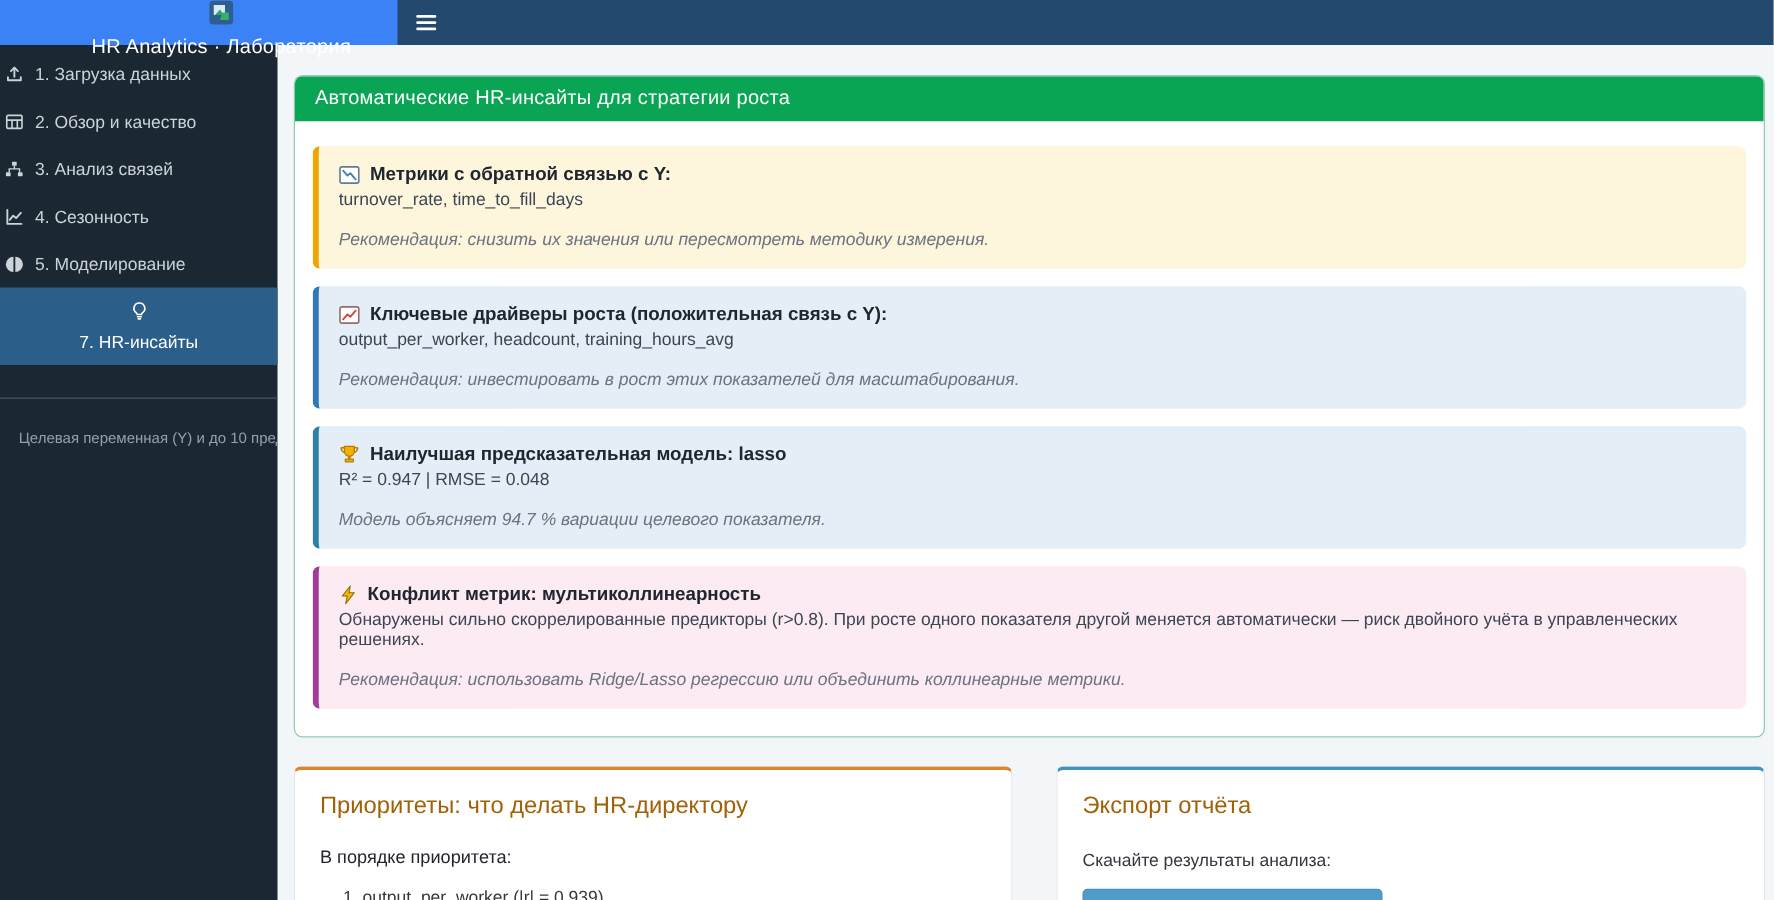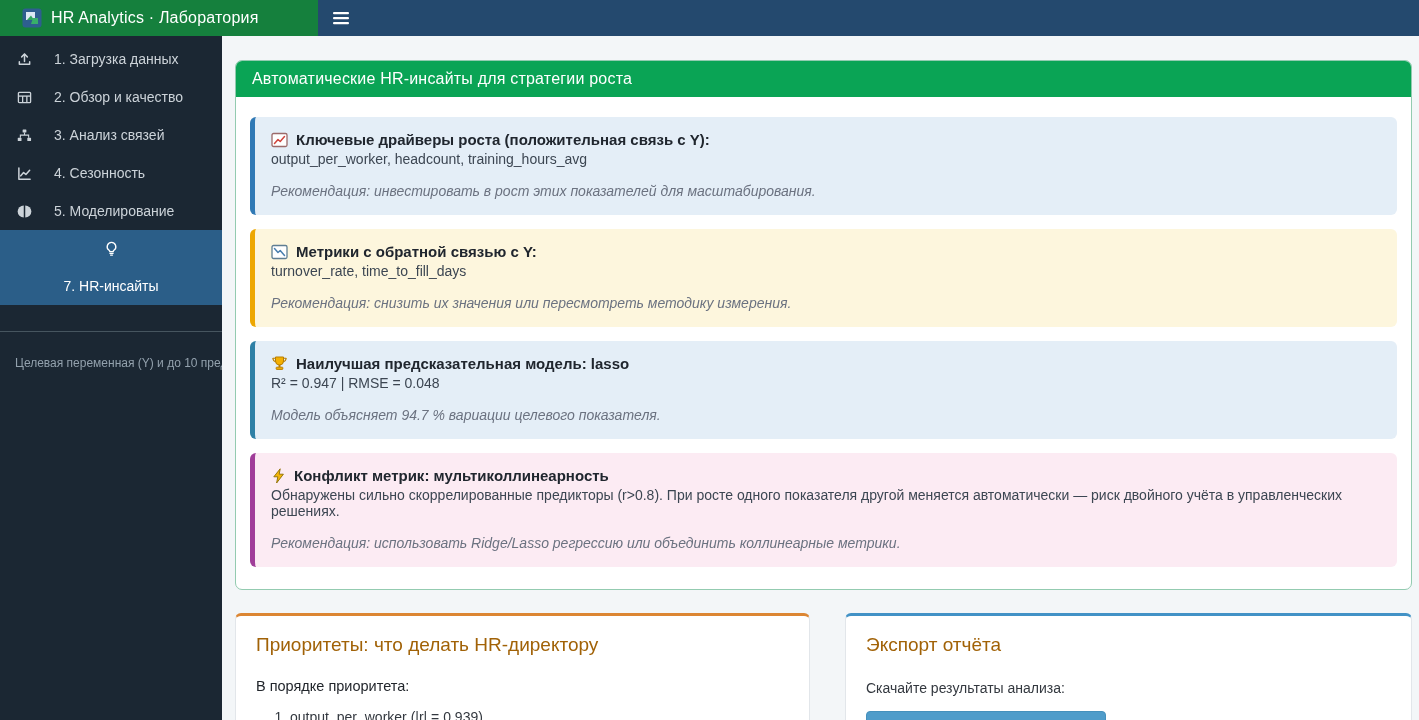--- a/index.html
+++ b/index.html
@@ -10,37 +10,37 @@
     position: relative;
     color: #2b2f36;
   }
 
   
   .navbar {
     position: absolute; top: 0; left: 0; right: 0; height: 36px;
     background: #24496e; display: flex; align-items: stretch; z-index: 30;
   }
   .navbar .brand {
-    width: 318px; background: #15803d; display: flex; align-items: center;
-    gap: 9px; padding-left: 22px; color: #fff;
+    width: 318px; background: #3b82f6; display: flex; align-items: center;
+    gap: 9px; padding-left: 36px; color: #fff; flex-direction: column;
   }
   .brand-title { font-size: 16px; font-weight: 500; letter-spacing: .2px; }
   .hamburger {
     background: transparent; border: 0; cursor: pointer;
     display: flex; align-items: center; padding: 0 14px;
   }
 
   
   .sidebar {
     position: absolute; top: 36px; left: 0; bottom: 0; width: 222px;
     background: #1b2733; z-index: 20; padding-top: 4px;
   }
   .nav-item {
-    display: flex; align-items: center; gap: 22px;
-    padding: 11px 17px; font-size: 14px; color: #ccd3d9; cursor: pointer;
+    display: flex; align-items: center; gap: 9px;
+    padding: 11px 4px; font-size: 14px; color: #ccd3d9; cursor: pointer;
     white-space: nowrap;
   }
   .nav-item .ico { display: inline-flex; width: 15px; justify-content: center; flex: none; }
   .nav-item.active { background: #2b5e88; color: #ffffff; flex-direction: column; }
   .sidebar-divider { border: 0; border-top: 1px solid #46555f; margin: 26px 0 0 0; }
   .sidebar-caption {
     margin-top: 24px; padding-left: 15px; font-size: 12px; color: #93a1ad;
     white-space: nowrap; overflow: hidden;
   }
 
@@ -194,46 +194,46 @@
   <hr class="sidebar-divider">
   <div class="sidebar-caption">Целевая переменная (Y) и до 10 предикто</div>
 </aside>
 
 <main class="main">
 
   <section class="insights-card">
     <header class="insights-header">Автоматические HR-инсайты для стратегии роста</header>
     <div class="insights-body">
 
+      <div class="insight warning">
+        <div class="insight-title">
+          <span class="i-icon">
+            <svg width="17" height="16" viewBox="0 0 17 16">
+              <rect x="1" y="1.5" width="15" height="13" rx="1.5" fill="#ffffff" stroke="#5f7e93" stroke-width="1.3"></rect>
+              <path d="M3.5 4.5 L7 8.5 L9.2 6.5 L13.5 11.5" fill="none" stroke="#4a7fae" stroke-width="1.5" stroke-linecap="round" stroke-linejoin="round"></path>
+            </svg>
+          </span>
+          <b>Метрики с обратной связью с Y:</b>
+        </div>
+        <div class="insight-body">turnover_rate, time_to_fill_days</div>
+        <div class="insight-reco">Рекомендация: снизить их значения или пересмотреть методику измерения.</div>
+      </div>
+
       <div class="insight info">
         <div class="insight-title">
           <span class="i-icon">
             <svg width="17" height="16" viewBox="0 0 17 16">
               <rect x="1" y="1.5" width="15" height="13" rx="1.5" fill="#ffffff" stroke="#9b6a6a" stroke-width="1.3"></rect>
               <path d="M3.5 11.5 L7 7.5 L9.2 9.5 L13.5 4.5" fill="none" stroke="#d0453e" stroke-width="1.5" stroke-linecap="round" stroke-linejoin="round"></path>
             </svg>
           </span>
           <b>Ключевые драйверы роста (положительная связь с Y):</b>
         </div>
         <div class="insight-body">output_per_worker, headcount, training_hours_avg</div>
         <div class="insight-reco">Рекомендация: инвестировать в рост этих показателей для масштабирования.</div>
-      </div>
-
-      <div class="insight warning">
-        <div class="insight-title">
-          <span class="i-icon">
-            <svg width="17" height="16" viewBox="0 0 17 16">
-              <rect x="1" y="1.5" width="15" height="13" rx="1.5" fill="#ffffff" stroke="#5f7e93" stroke-width="1.3"></rect>
-              <path d="M3.5 4.5 L7 8.5 L9.2 6.5 L13.5 11.5" fill="none" stroke="#4a7fae" stroke-width="1.5" stroke-linecap="round" stroke-linejoin="round"></path>
-            </svg>
-          </span>
-          <b>Метрики с обратной связью с Y:</b>
-        </div>
-        <div class="insight-body">turnover_rate, time_to_fill_days</div>
-        <div class="insight-reco">Рекомендация: снизить их значения или пересмотреть методику измерения.</div>
       </div>
 
       <div class="insight info2">
         <div class="insight-title">
           <span class="i-icon">
             <svg width="17" height="17" viewBox="0 0 17 17">
               <path d="M4.5 2 H12.5 V6 a4 4 0 0 1 -8 0 Z" fill="#f4b000" stroke="#b97e00" stroke-width="1"></path>
               <path d="M4.5 3.2 H2.2 a0.4 0.4 0 0 0 -0.4 .5 c.3 1.7 1.4 2.9 2.9 3.3" fill="none" stroke="#b97e00" stroke-width="1.1"></path>
               <path d="M12.5 3.2 H14.8 a0.4 0.4 0 0 1 .4 .5 c-.3 1.7-1.4 2.9-2.9 3.3" fill="none" stroke="#b97e00" stroke-width="1.1"></path>
               <rect x="7.5" y="9.8" width="2" height="2.4" fill="#b97e00"></rect>

